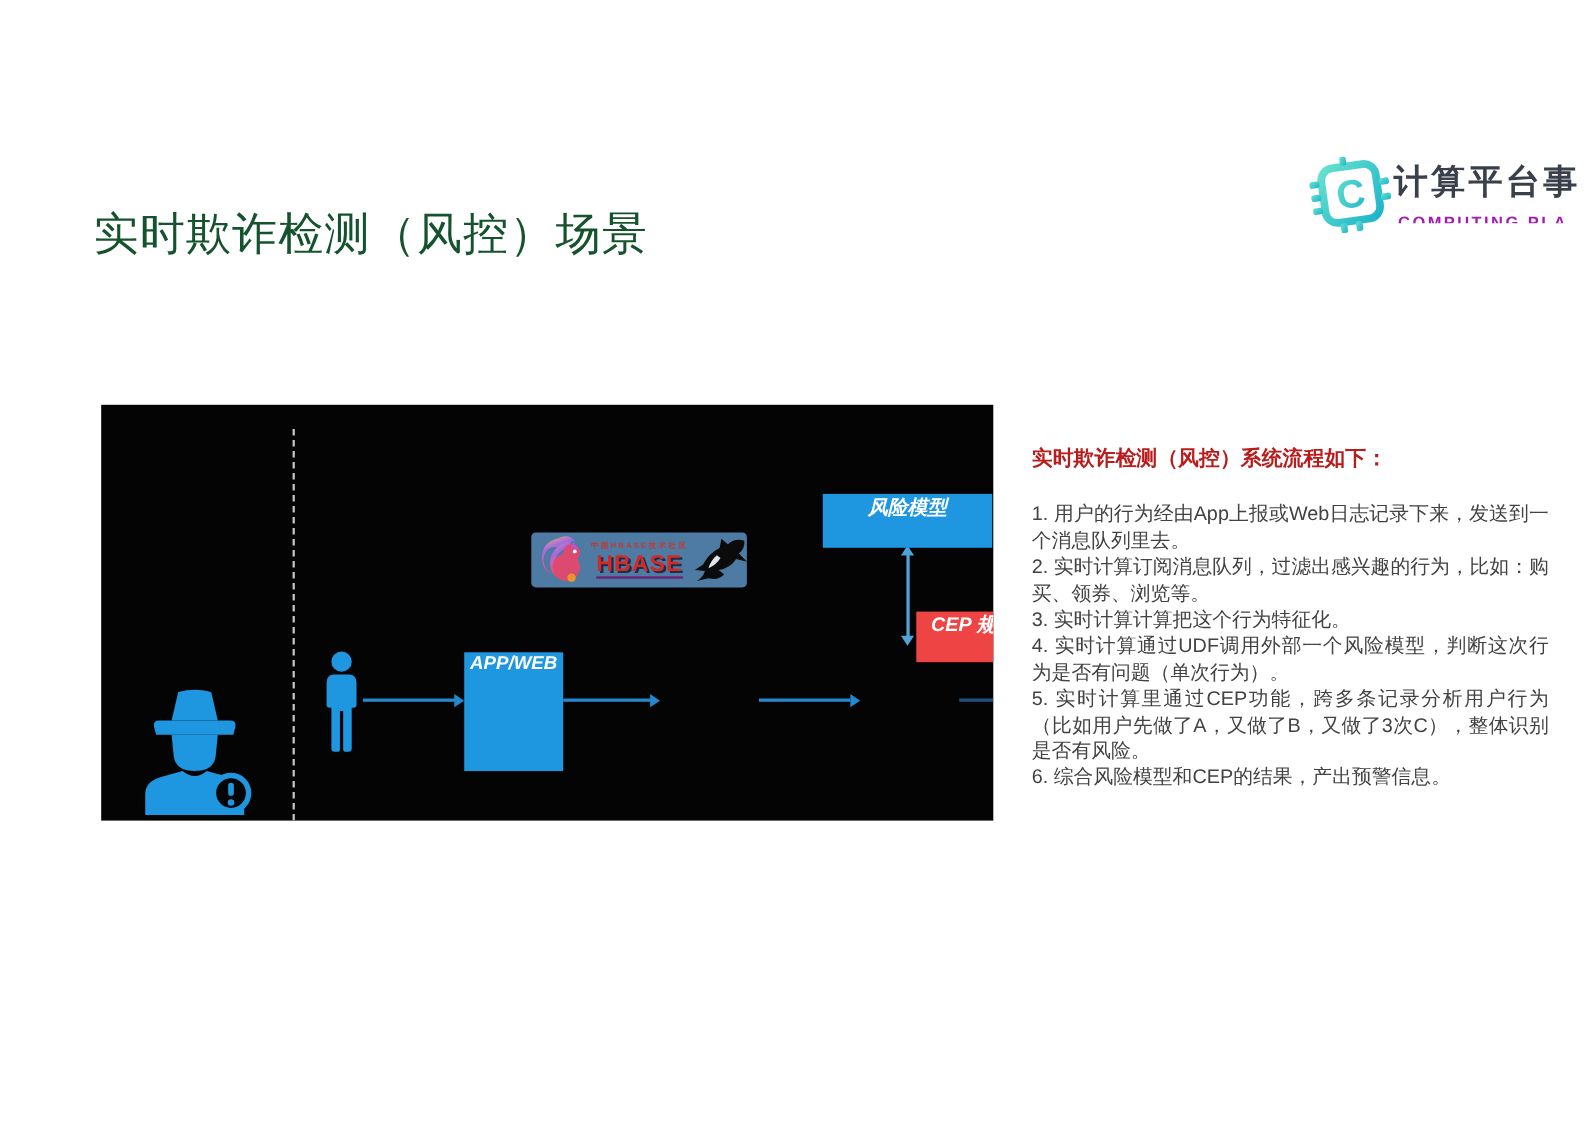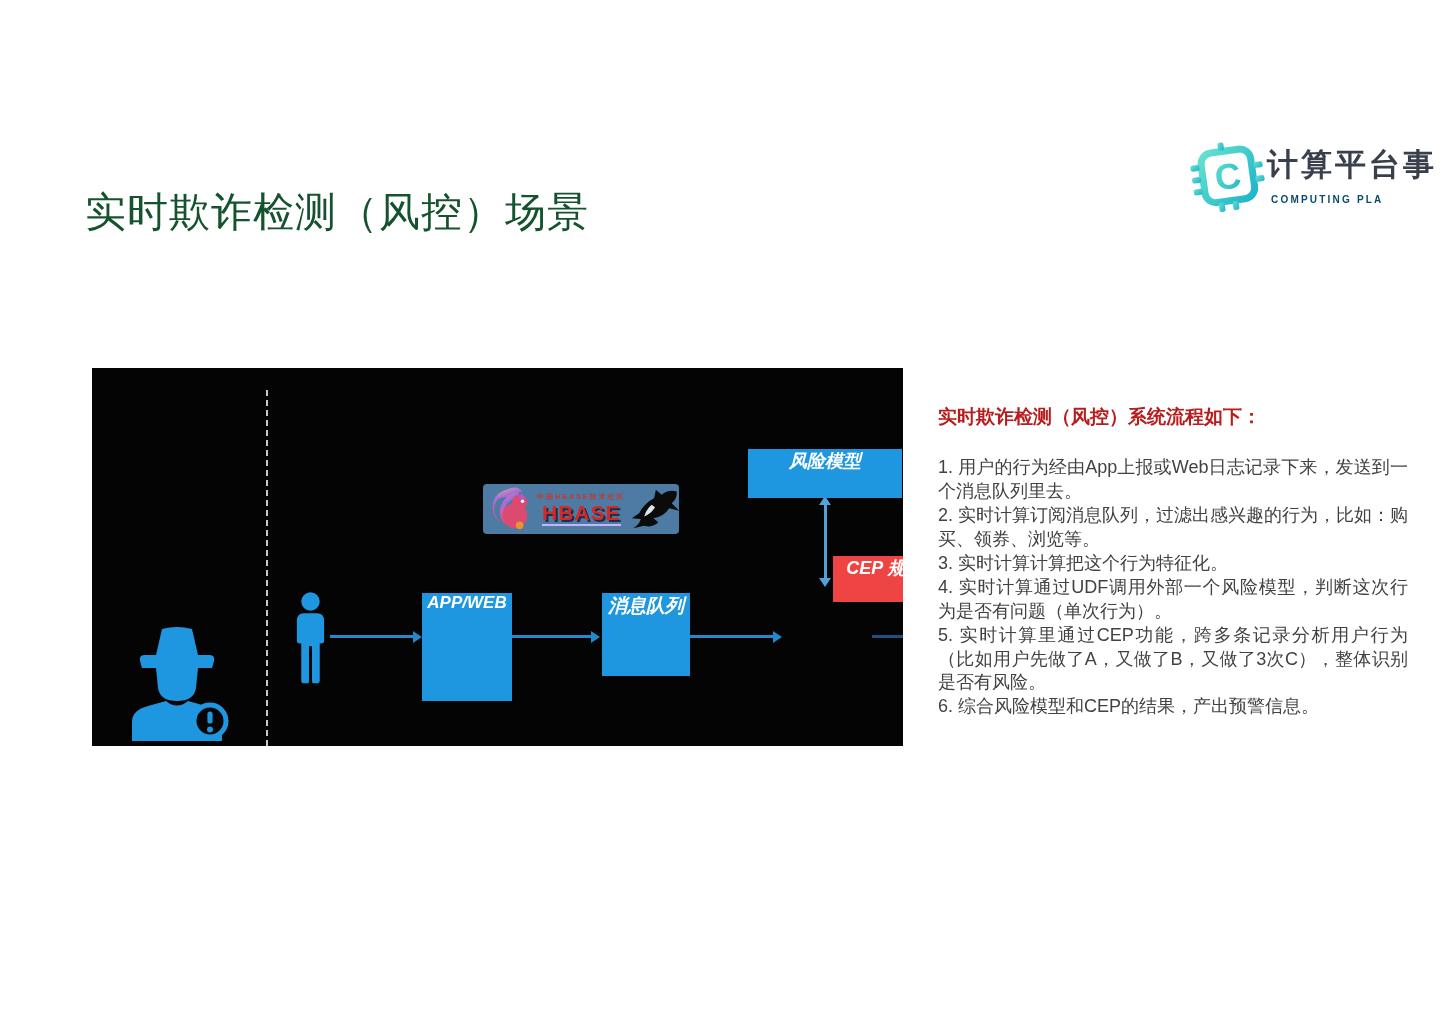--- a/index.html
+++ b/index.html
@@ -24,21 +24,21 @@
   .brand-chip { position: absolute; left: 0; top: 2px; width: 76px; height: 70px; }
   .brand-name {
     position: absolute; left: 78px; top: 4px;
     font-size: 31px; font-weight: 700; color: #3a404b; letter-spacing: 3px;
     white-space: nowrap;
   }
   .brand-tagline-clip {
     position: absolute; left: 82px; top: 54px; width: 150px; height: 9px; overflow: hidden;
   }
   .brand-tagline {
-    font-size: 10px; font-weight: 700; color: #0c4a6e; letter-spacing: 2.2px; white-space: nowrap;
+    font-size: 15px; font-weight: 700; color: #a21caf; letter-spacing: 2.2px; white-space: nowrap;
   }
 
   
   .diagram {
     position: absolute; left: 92px; top: 368px; width: 811px; height: 378px;
     background: #040404; overflow: hidden;
   }
   .dashed-divider {
     position: absolute; left: 174px; top: 22px; height: 356px; width: 0;
     border-left: 2px dashed #c9c9c9;
@@ -85,21 +85,21 @@
   }
   .hbase-squirrel { width: 44px; height: 46px; flex: 0 0 auto; }
   .hbase-mid { flex: 1 1 auto; text-align: center; line-height: 1; }
   .hbase-community {
     font-size: 7px; color: #c23a32; letter-spacing: 2px; font-weight: 700;
     margin-bottom: 2px; white-space: nowrap;
   }
   .hbase-name {
     font-size: 21px; font-weight: 700; color: #d42a24; letter-spacing: 1px;
     text-shadow: 2px 2px 0 #1c2d4e;
-    border-bottom: 2px solid #c4b5fd; display: inline-block; padding-bottom: 1px;
+    border-bottom: 2px solid #701a75; display: inline-block; padding-bottom: 1px;
   }
   .hbase-orca { width: 50px; height: 44px; flex: 0 0 auto; }
 
   
   .detective { position: absolute; left: 30px; top: 257px; width: 110px; height: 116px; }
   .person    { position: absolute; left: 200px; top: 223px; width: 37px; height: 97px; }
 
   
   .notes { position: absolute; left: 938px; top: 404px; width: 470px; }
   .notes-heading {
@@ -174,23 +174,20 @@
     <div class="arrow-head-right h3"></div>
     <div class="arrow-line seg4"></div>
 
     <div class="v-arrow-line"></div>
     <div class="v-arrow-head-up"></div>
     <div class="v-arrow-head-down"></div>
 
     <div class="node node-blue node-appweb">
         <span>APP/WEB</span>
       </div>
-    <div class="node node-blue node-msgqueue">
-        <span>消息队列</span>
-      </div>
     <div class="node node-green node-cep">
         <span>CEP 规</span>
       </div>
     <div class="node node-blue node-riskmodel">
         <span>风险模型</span>
       </div>
 
     <div class="hbase-badge">
       <svg class="hbase-squirrel" viewBox="0 0 44 48">
         <defs>

